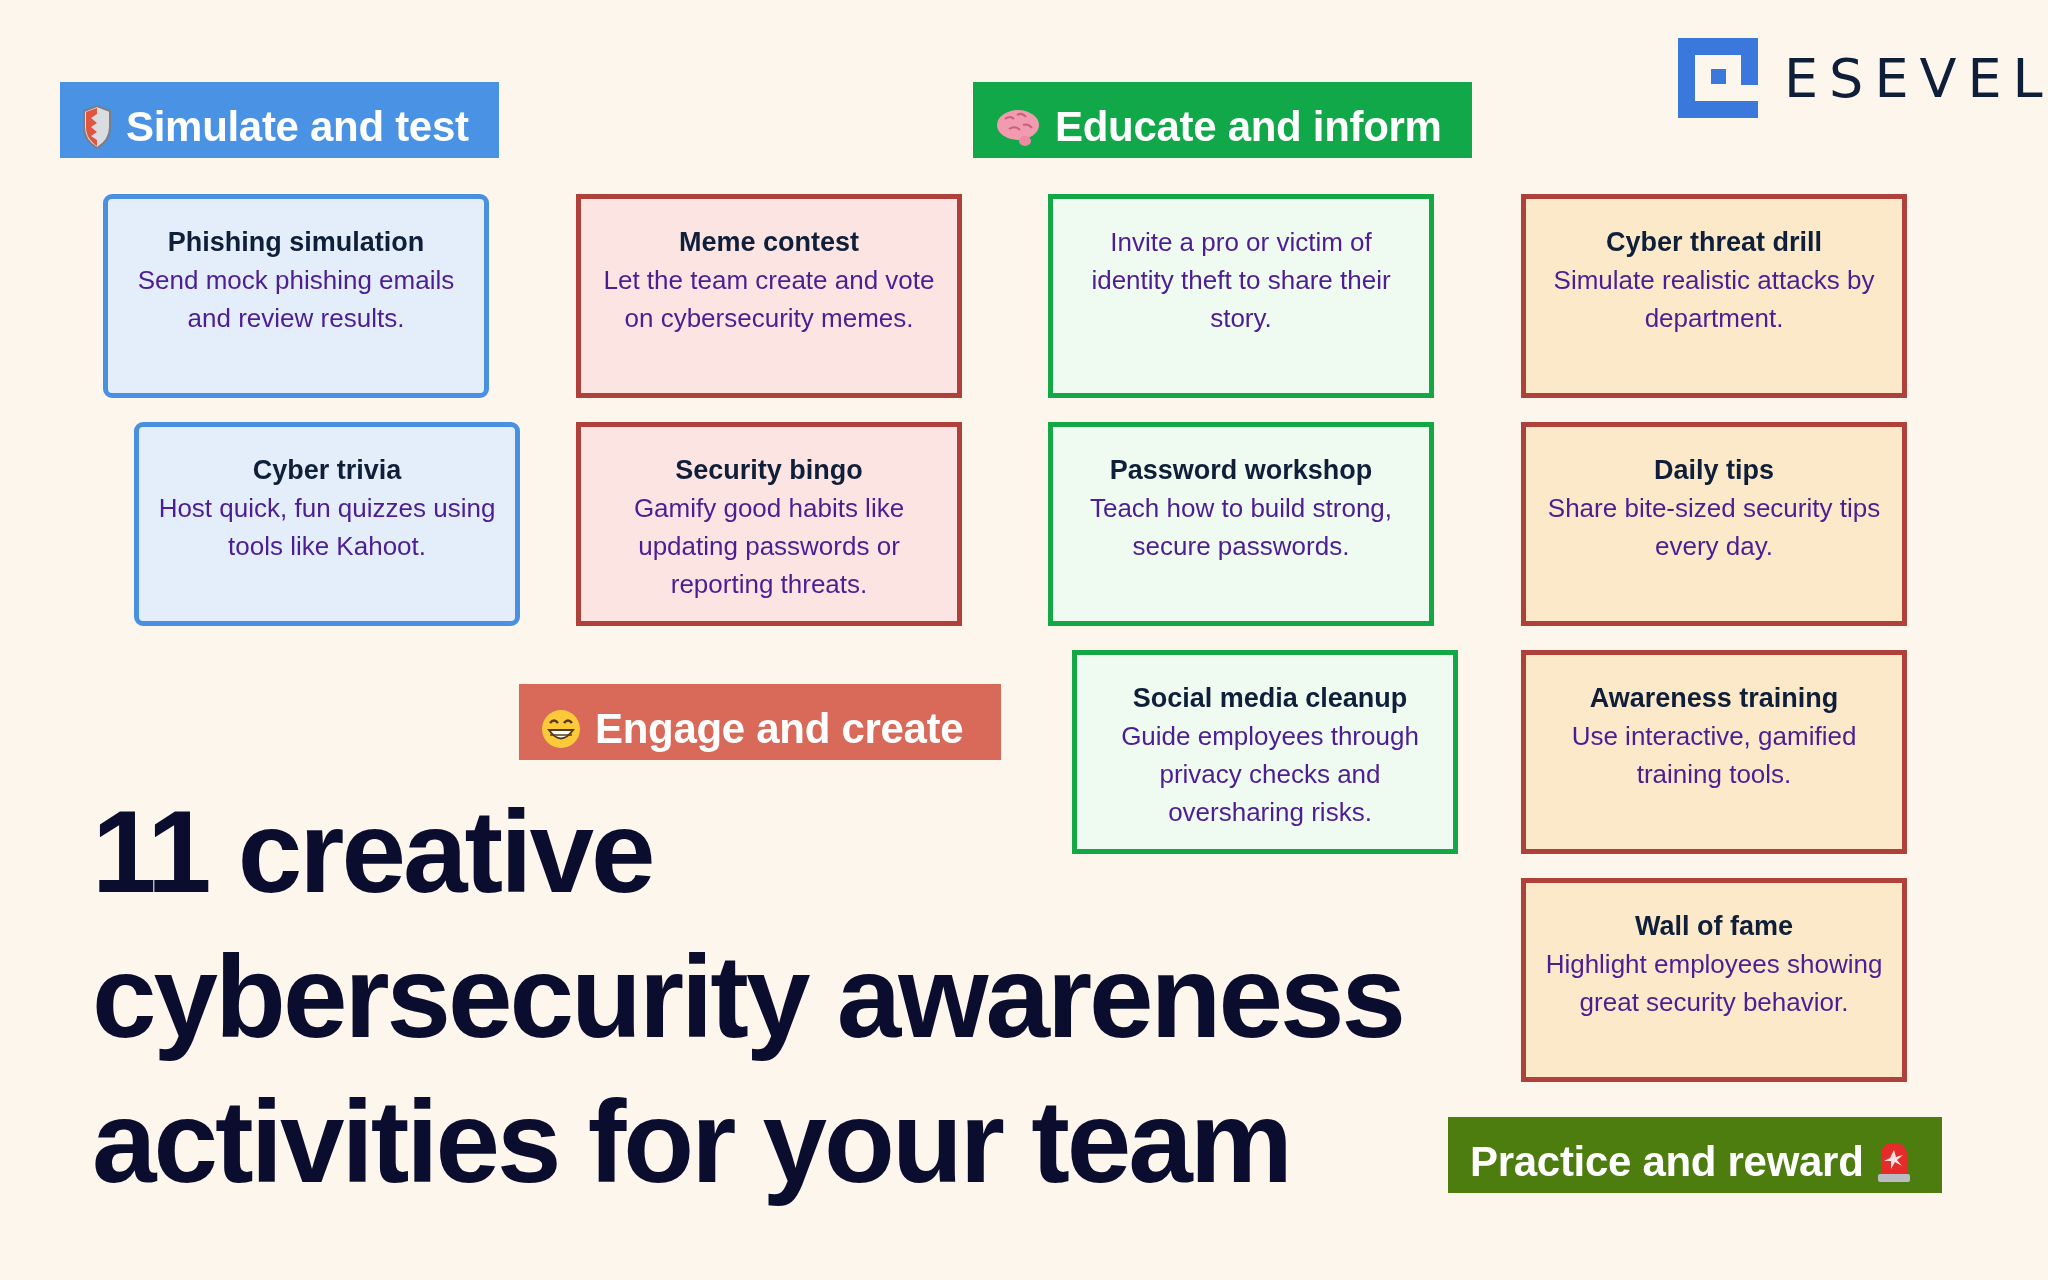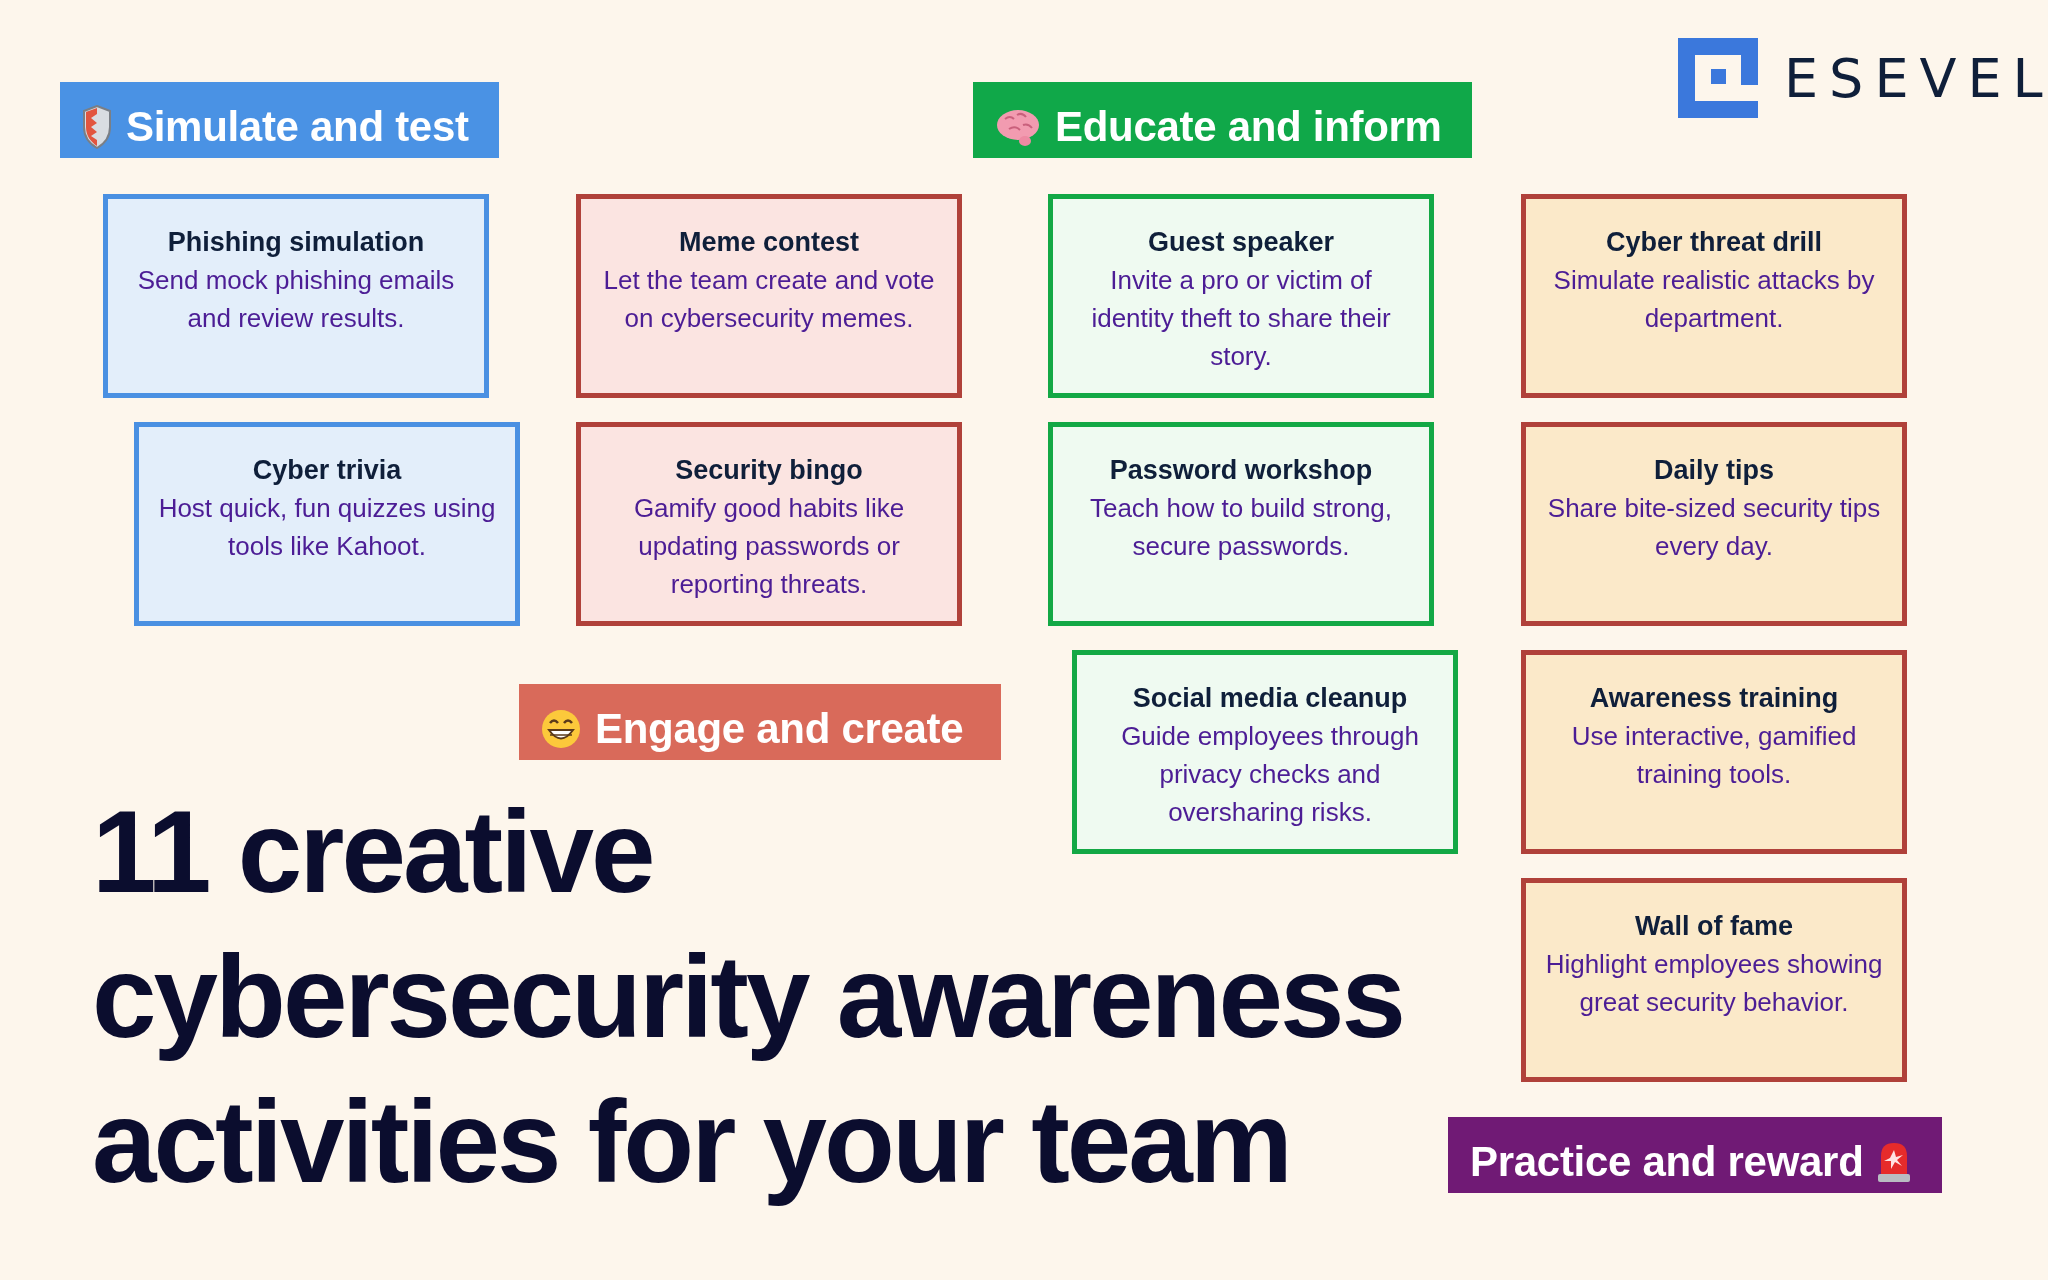--- a/index.html
+++ b/index.html
@@ -12,29 +12,29 @@
   .banner {
     position: absolute; height: 76px; display: flex; align-items: center;
     color: #ffffff; font-weight: bold; font-size: 42px; letter-spacing: -0.3px;
     box-sizing: border-box; padding: 14px 18px 0 22px; white-space: nowrap;
   }
   .banner .emoji { font-size: 38px; margin-right: 14px; display: inline-flex; align-items: center; }
   .banner .emoji.after { margin-right: 0; margin-left: 12px; }
   .banner-blue { left: 60px; top: 82px; width: 439px; background: #4a92e4; }
   .banner-green { left: 973px; top: 82px; width: 499px; background: #10a849; }
   .banner-red { left: 519px; top: 653px; width: 482px; background: #d96a5a; margin-top: 31px; }
-  .banner-orange { left: 1448px; top: 1117px; width: 494px; background: #701a75; }
+  .banner-orange { left: 1448px; top: 1117px; width: 494px; background: #4d7c0f; }
 
   .card {
     position: absolute; width: 386px; height: 204px; box-sizing: border-box;
     border: 5px solid; text-align: center; padding: 24px 14px 0 14px;
   }
   .card .title { font-weight: bold; font-size: 27px; line-height: 38px; color: #0f1f3a; }
   .card .desc { font-size: 26px; line-height: 38px; color: #4c1d95; }
-  .card.blue { background: #e3eefa; border-color: #4a90e2; }
+  .card.blue { background: #e3eefa; border-color: #4a90e2; border-radius: 9px; }
   .card.pink { background: #fbe4e1; border-color: #b0413a; }
   .card.green { background: #effaf1; border-color: #13a845; }
   .card.orange { background: #fbe9c9; border-color: #b0413a; }
 
   .headline {
     position: absolute; left: 92px; top: 780px; width: 1400px;
     font-weight: bold; font-size: 116px; line-height: 145px; color: #0b0d2e;
     letter-spacing: -3px;
   }
   .headline div { white-space: nowrap; }
@@ -115,21 +115,20 @@
 <div class="card pink" style="left:576px; top:194px;">
   <div class="title">Meme contest</div>
   <div class="desc">Let the team create and vote on cybersecurity memes.</div>
 </div>
 <div class="card pink" style="left:576px; top:422px;">
   <div class="title">Security bingo</div>
   <div class="desc">Gamify good habits like updating passwords or reporting threats.</div>
 </div>
 
 <div class="card green" style="left:1048px; top:194px;">
-  <div class="title">Guest speaker</div>
   <div class="desc">Invite a pro or victim of identity theft to share their story.</div>
 </div>
 <div class="card green" style="left:1048px; top:422px;">
   <div class="title">Password workshop</div>
   <div class="desc">Teach how to build strong, secure passwords.</div>
 </div>
 <div class="card green" style="left:1072px; top:650px;padding-left:24px;">
   <div class="title">Social media cleanup</div>
   <div class="desc">Guide employees through privacy checks and oversharing risks.</div>
 </div>

